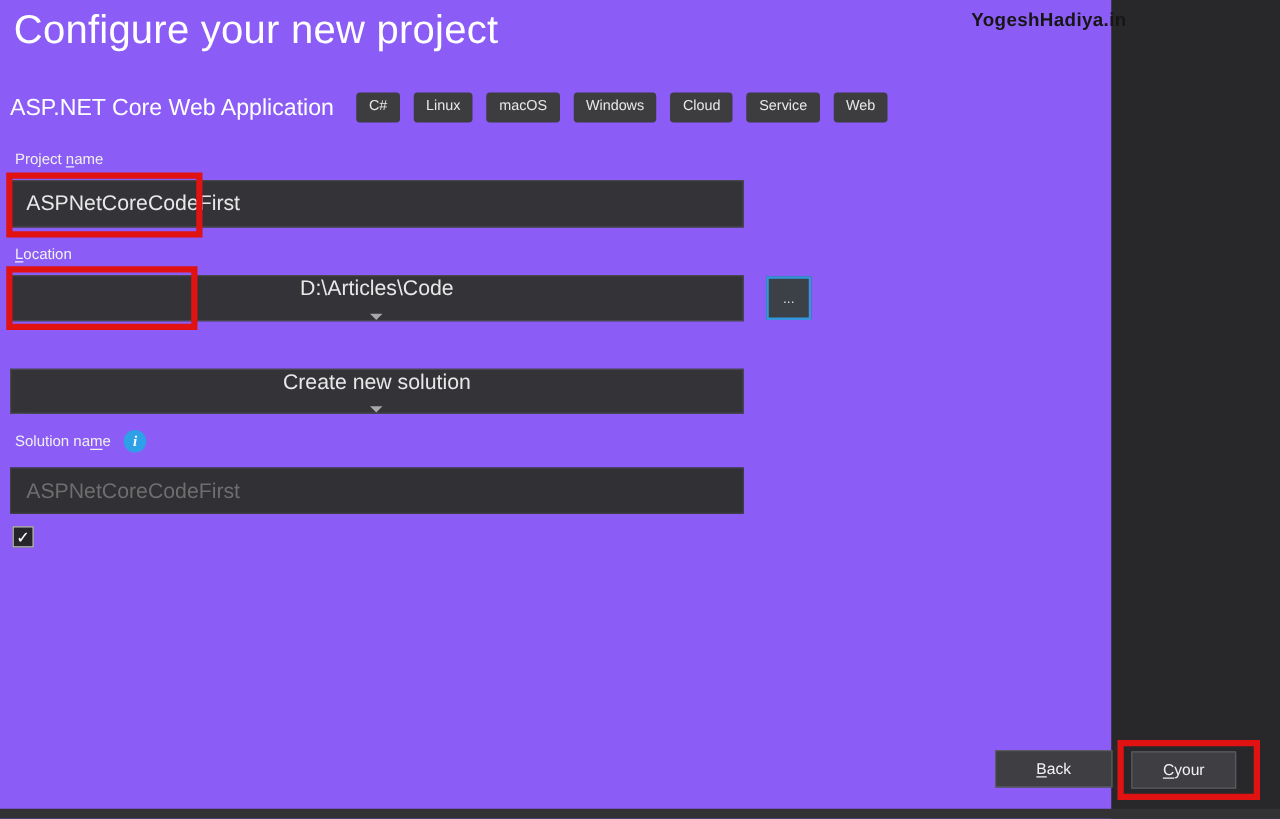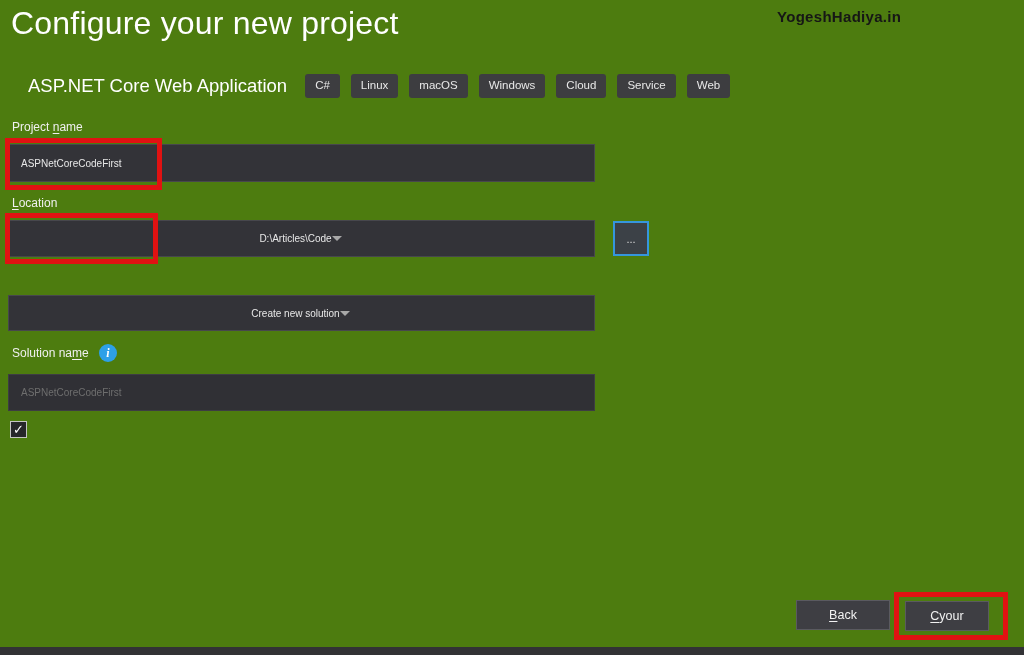--- a/index.html
+++ b/index.html
@@ -3,59 +3,59 @@
 <meta charset="utf-8">
 <style>
   * { margin: 0; padding: 0; box-sizing: border-box; }
   html, body { width: 1024px; height: 655px; }
   body {
     font-family: "Liberation Sans", sans-serif;
     background: #28282a;
     color: #ededed;
     overflow: hidden;
   }
-  .screen { position: relative; width: 1024px; height: 655px; background: #4d7c0f; }
+  .screen { position: relative; width: 889px; height: 655px; background: #8b5cf6; }
 
   .page-title {
     position: absolute; left: 11px; top: 5px;
     font-size: 32px; font-weight: 300; color: #ffffff; letter-spacing: 0.2px;
   }
   .watermark {
     position: absolute; left: 777px; top: 8px;
     font-size: 15px; color: #161616; font-weight: 700; letter-spacing: 0.3px;
   }
 
   .subtitle-row {
-    position: absolute; left: 28px; top: 74px;
+    position: absolute; left: 8px; top: 74px;
     display: flex; align-items: center; justify-content: flex-end;
   }
   .subtitle { font-size: 18.5px; color: #ffffff; font-weight: 400; }
   .tags { display: flex; gap: 11px; margin-left: 18px; }
   .tag {
     background: #3d3d40; color: #e8e8e8;
     font-size: 11.5px; line-height: 1;
     padding: 6px 10px; border-radius: 3px;
     white-space: nowrap;
   }
 
   .field-label {
     position: absolute; left: 12px;
     font-size: 12px; color: #f0f0f0; text-align: right;
   }
   .mn { text-decoration: underline; text-underline-offset: 2px; }
 
   .textbox, .combobox {
     position: absolute; left: 8px; width: 587px;
     background: #333338; border: 1px solid #47474d;
-    color: #e8e8e8; font-size: 10px;
+    color: #e8e8e8; font-size: 17px;
     font-family: "Liberation Sans", sans-serif;
     padding: 0 12px; display: flex; align-items: center;
   }
   input.textbox { outline: none; }
-  .combobox { justify-content: center; cursor: default; }
+  .combobox { justify-content: space-between; cursor: default; flex-direction: column; }
   .chevron {
     width: 0; height: 0; margin-right: 2px;
     border-left: 5px solid transparent; border-right: 5px solid transparent;
     border-top: 5px solid #a8a8a8;
   }
   .textbox.disabled {
     background: #303035; border-color: #3d3d43; color: #6e6e6e;
   }
   input.textbox.disabled::placeholder { color: #6e6e6e; opacity: 1; }
 

